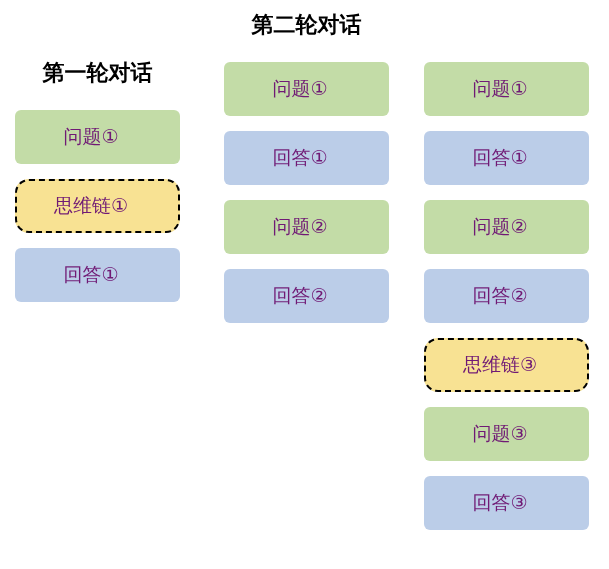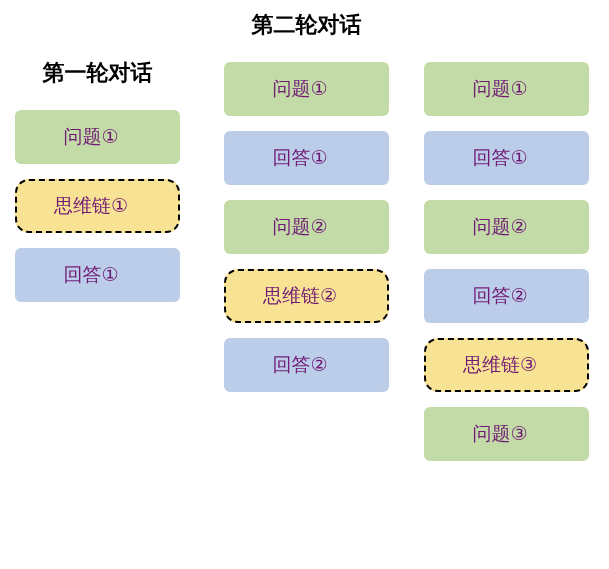--- a/index.html
+++ b/index.html
@@ -112,23 +112,20 @@
     <div class="boxes">
       <div class="box question">
         <span class="box-label">问题①</span>
       </div>
       <div class="box answer">
         <span class="box-label">回答①</span>
       </div>
       <div class="box question">
         <span class="box-label">问题②</span>
       </div>
-      <div class="box chain">
-        <span class="box-label">思维链②</span>
-      </div>
       <div class="box answer">
         <span class="box-label">回答②</span>
       </div>
     </div>
   </div>
 
   <div class="column col-3">
     <div class="boxes">
       <div class="box question">
         <span class="box-label">问题①</span>
@@ -141,16 +138,19 @@
       </div>
       <div class="box answer">
         <span class="box-label">回答②</span>
       </div>
       <div class="box chain">
         <span class="box-label">思维链③</span>
       </div>
       <div class="box question">
         <span class="box-label">问题③</span>
       </div>
+      <div class="box answer">
+        <span class="box-label">回答③</span>
+      </div>
     </div>
   </div>
 
 </div>
 
 </body></html>

